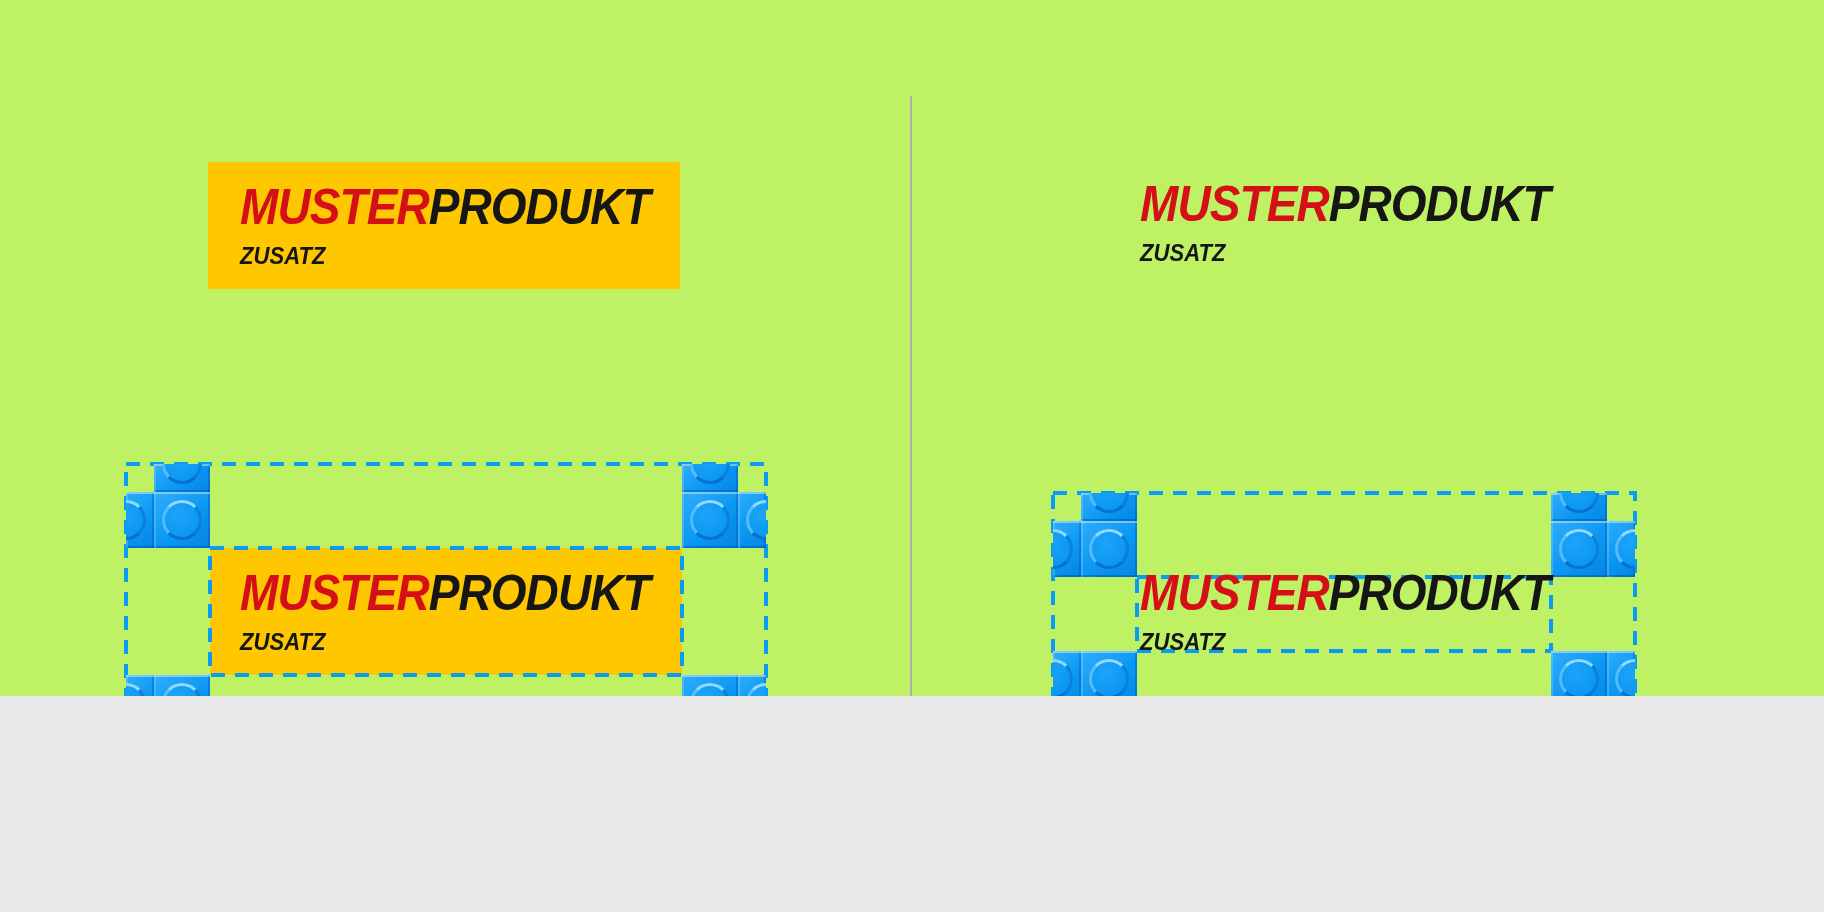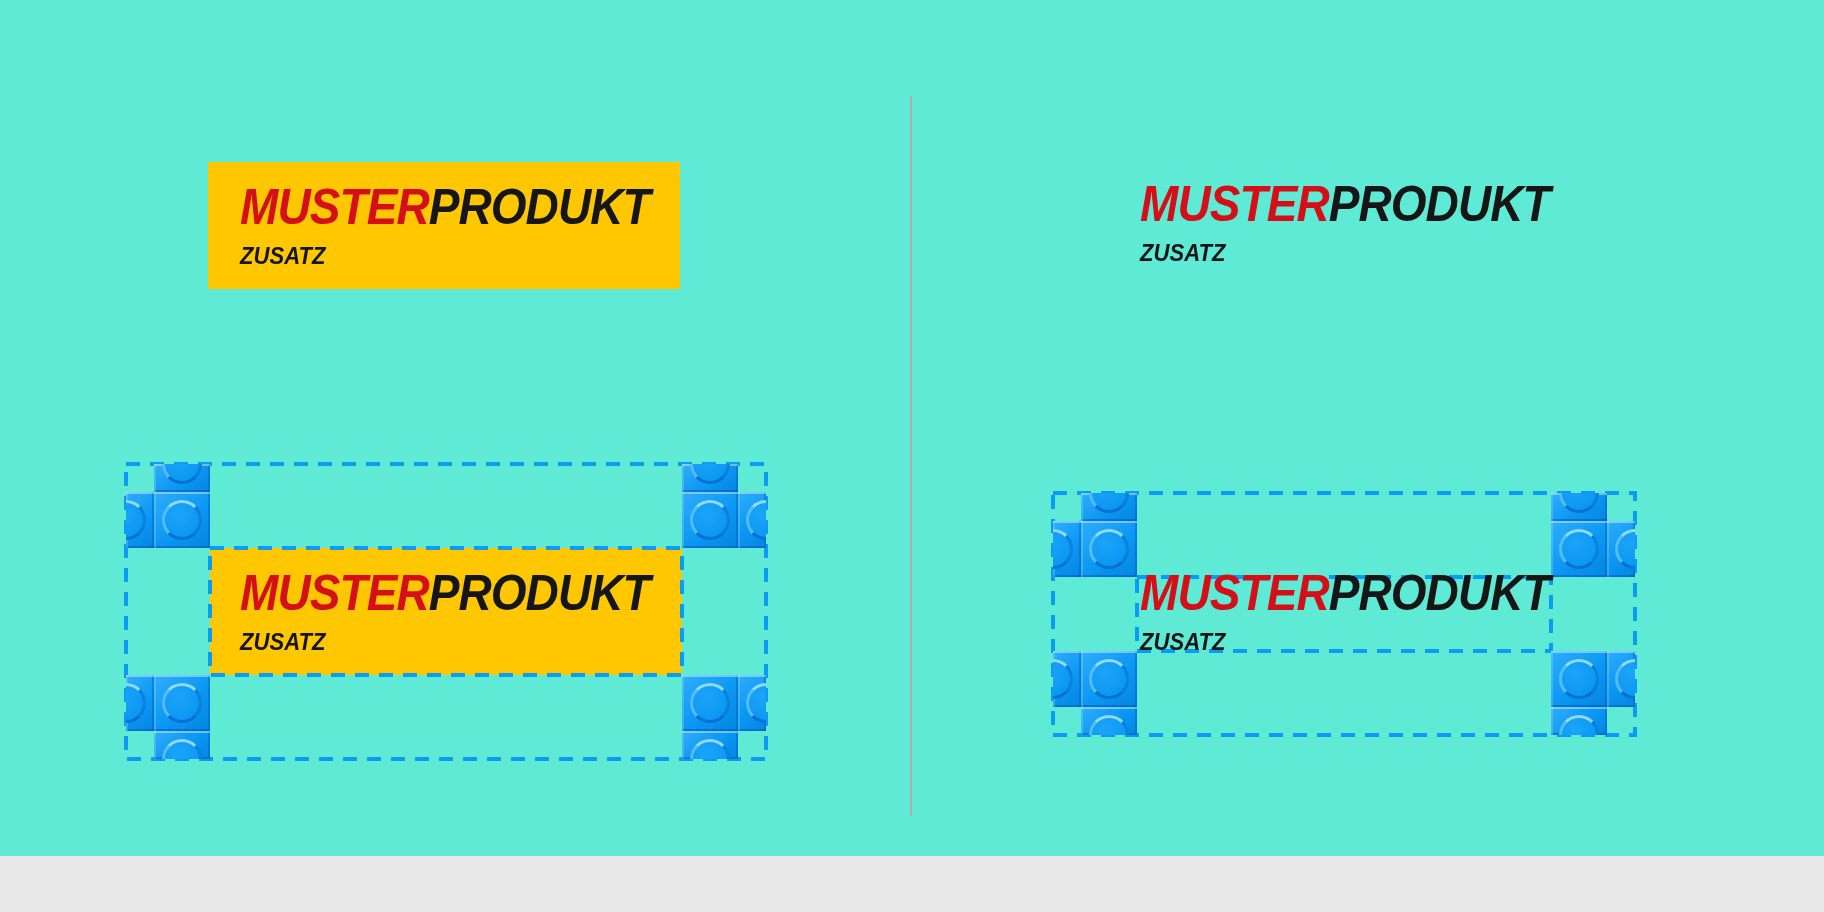--- a/index.html
+++ b/index.html
@@ -1,19 +1,19 @@
 <!DOCTYPE html>
 <html><head>
 <meta charset="utf-8">
 <style>
   html,body{margin:0;padding:0;}
   body{background:#e8e8e8;font-family:"Liberation Sans",sans-serif;}
   .stage{
-    position:relative;width:1824px;height:856px;margin:0 auto;
-    background:#5eead4;overflow:hidden;
+    position:relative;width:1824px;height:696px;margin:0 auto;
+    background:#bef264;overflow:hidden;
   }
   .divider{position:absolute;background:#ADADAD;}
 
   
   .lockup{position:absolute;transform:scaleX(.92);transform-origin:left top;white-space:nowrap;}
   .lockup .title{font-style:italic;font-weight:bold;font-size:50px;line-height:1;letter-spacing:-1px;}
   .lockup .sub{font-style:italic;font-weight:bold;font-size:24px;line-height:1;margin-top:12px;letter-spacing:0;color:#161616;}
   .red{color:#D40F18;}
   .blk{color:#161616;}
 

